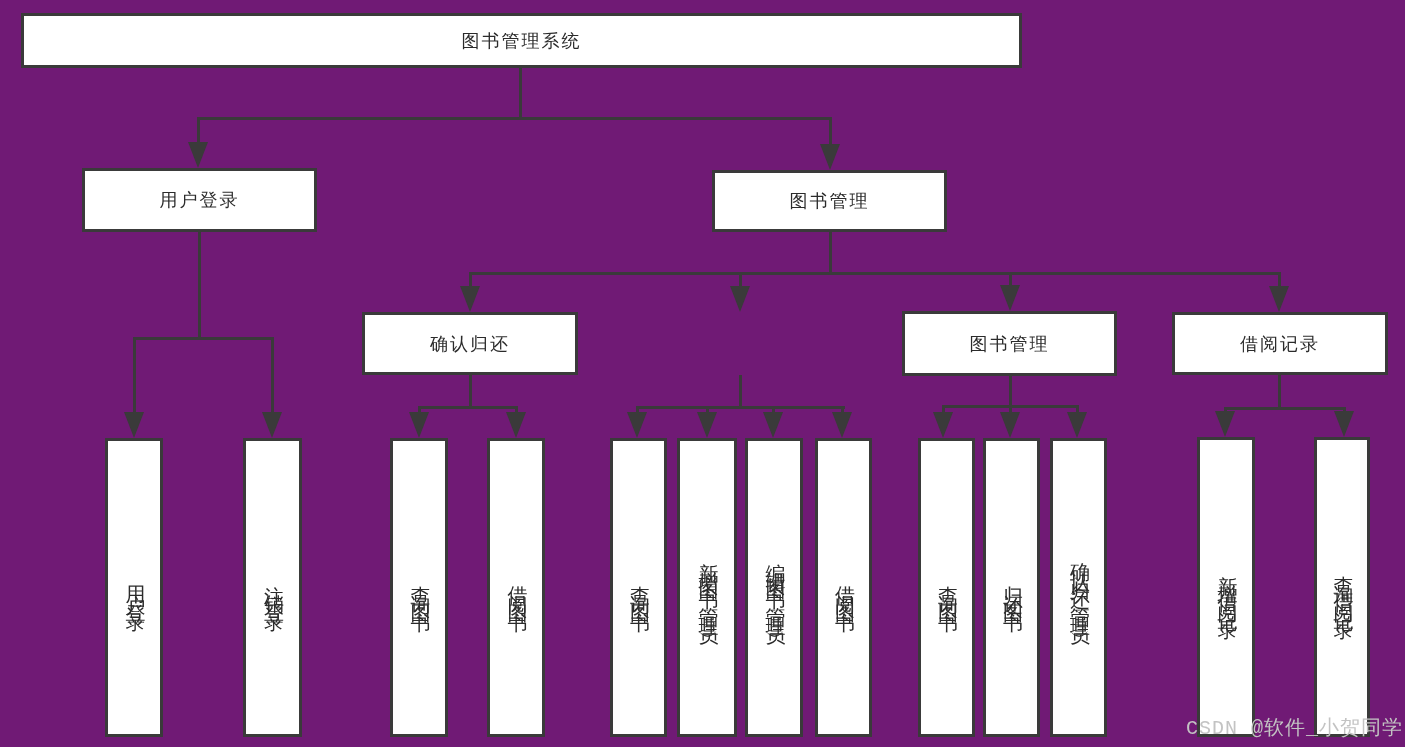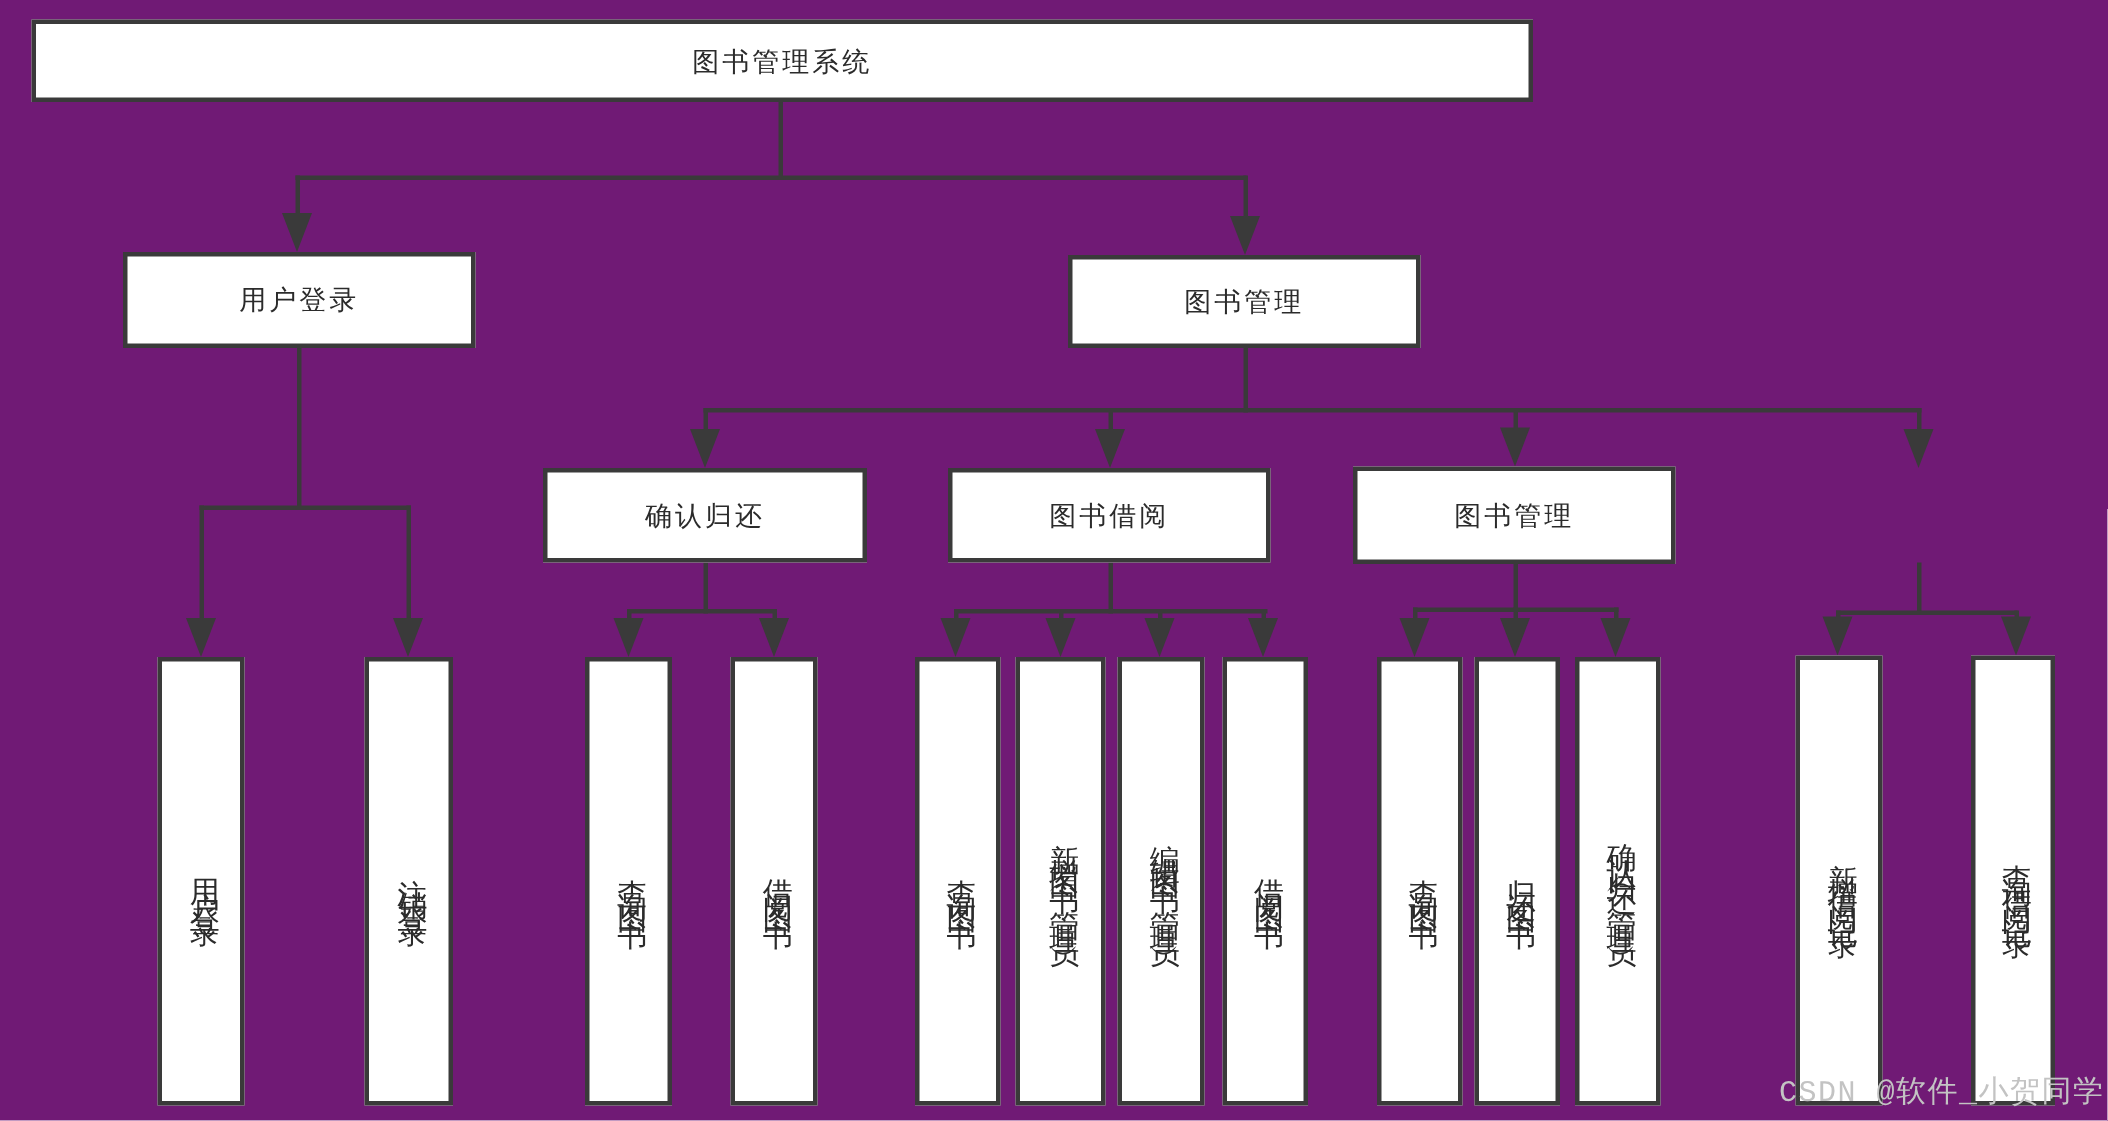--- a/index.html
+++ b/index.html
@@ -127,25 +127,25 @@
   <div class="box" style="left:82px;top:168px;width:235px;height:64px">
     <span class="hl">用户登录</span>
   </div>
   <div class="box" style="left:712px;top:170px;width:235px;height:62px">
     <span class="hl">图书管理</span>
   </div>
 
   <div class="box" style="left:362px;top:312px;width:216px;height:63px">
     <span class="hl">确认归还</span>
   </div>
-  <div class="box" style="left:632px;top:312px;width:215px;height:63px">
-    <span class="hl">图书借阅</span>
-  </div>
   <div class="box" style="left:902px;top:311px;width:215px;height:65px">
     <span class="hl">图书管理</span>
+  </div>
+  <div class="box" style="left:1172px;top:312px;width:216px;height:63px">
+    <span class="hl">借阅记录</span>
   </div>
 
   <div class="box" style="left:105px;top:438px;width:58px;height:299px">
     <span class="vl">用户登录</span>
   </div>
   <div class="box" style="left:243px;top:438px;width:59px;height:299px">
     <span class="vl">注销登录</span>
   </div>
 
   <div class="box" style="left:390px;top:438px;width:58px;height:299px">

